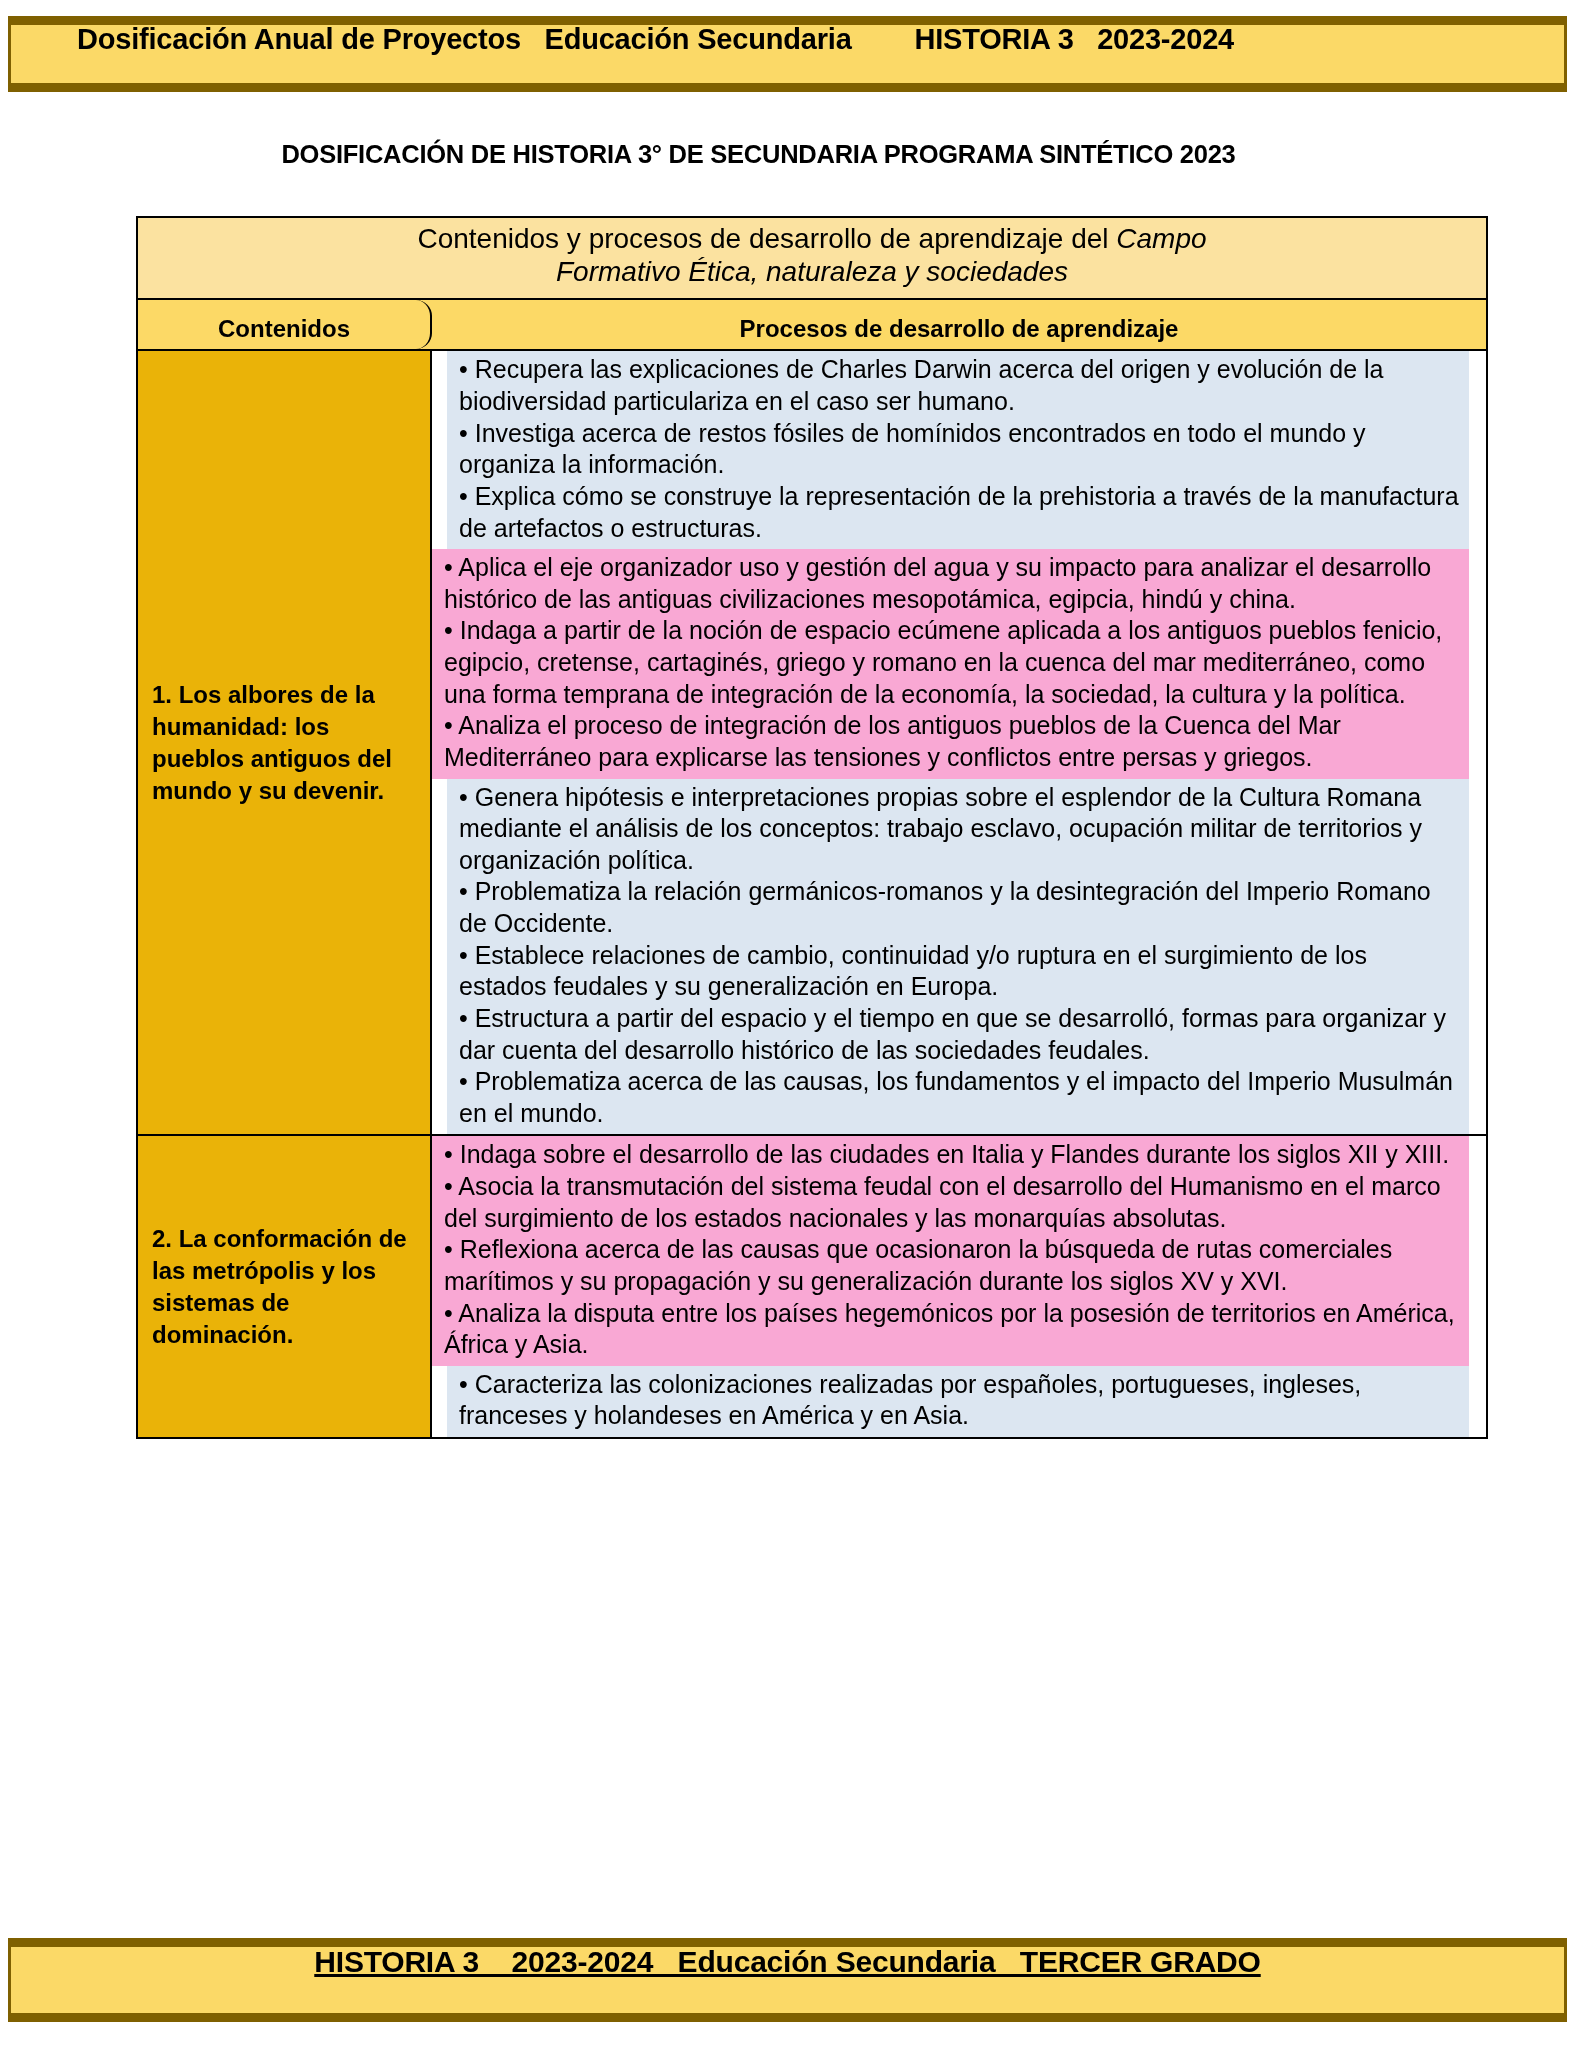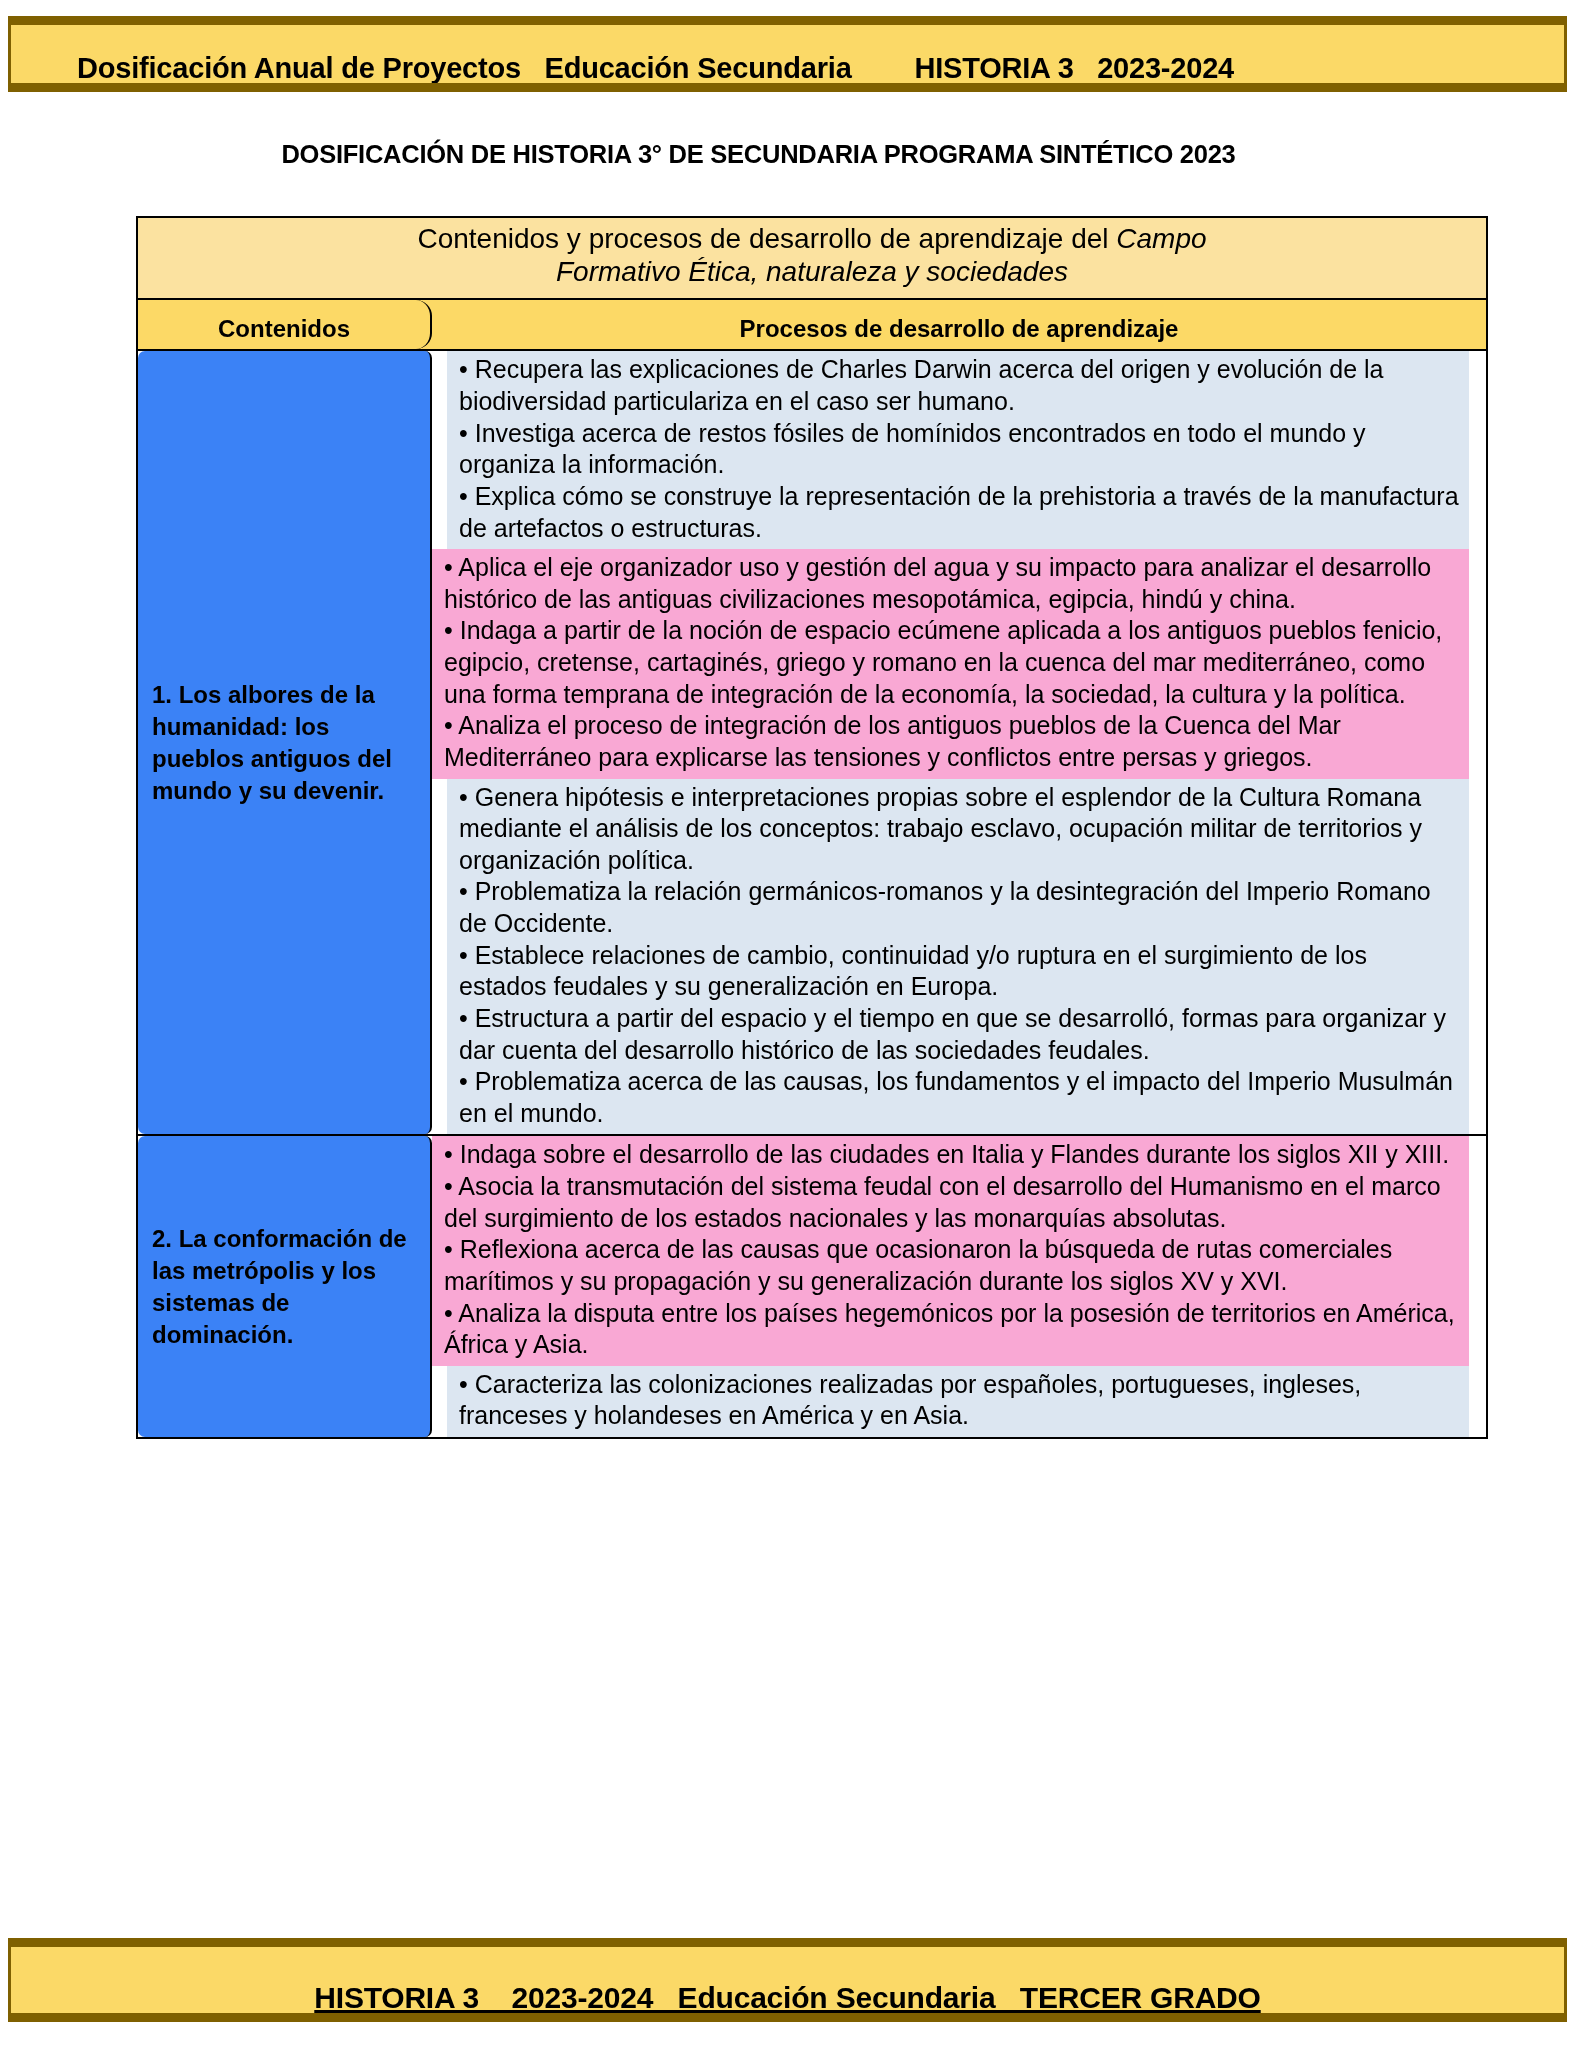--- a/index.html
+++ b/index.html
@@ -22,21 +22,21 @@
     position: absolute;
     left: 8px;
     width: 1559px;
     box-sizing: border-box;
     background: #fbd967;
     border-top: 9px solid #7f6000;
     border-bottom: 9px solid #7f6000;
     border-left: 3px solid #7f6000;
     border-right: 3px solid #7f6000;
     display: flex;
-    align-items: flex-end;
+    align-items: flex-start;
     overflow: hidden;
   }
   .banner-top {
     top: 16px;
     height: 76px;
     justify-content: flex-start;
     padding-left: 66px;
   }
   .banner-bottom {
     top: 1938px;
@@ -117,25 +117,24 @@
     display: flex;
     border-bottom: 2px solid #000000;
   }
   .body-row.last { border-bottom: none; }
 
   .cell-left {
     width: 294px;
     flex: 0 0 294px;
     border-right: 2px solid #000000;
     box-sizing: border-box;
-    background: #3b82f6;
+    background: #eab308;
     display: flex;
     align-items: center;
     padding: 6px 8px 6px 14px;
-    border-radius: 7px;
   }
   .cell-left-text {
     font-size: 24px;
     font-weight: bold;
     line-height: 1.33;
   }
 
   .cell-right {
     flex: 1 1 auto;
     box-sizing: border-box;

